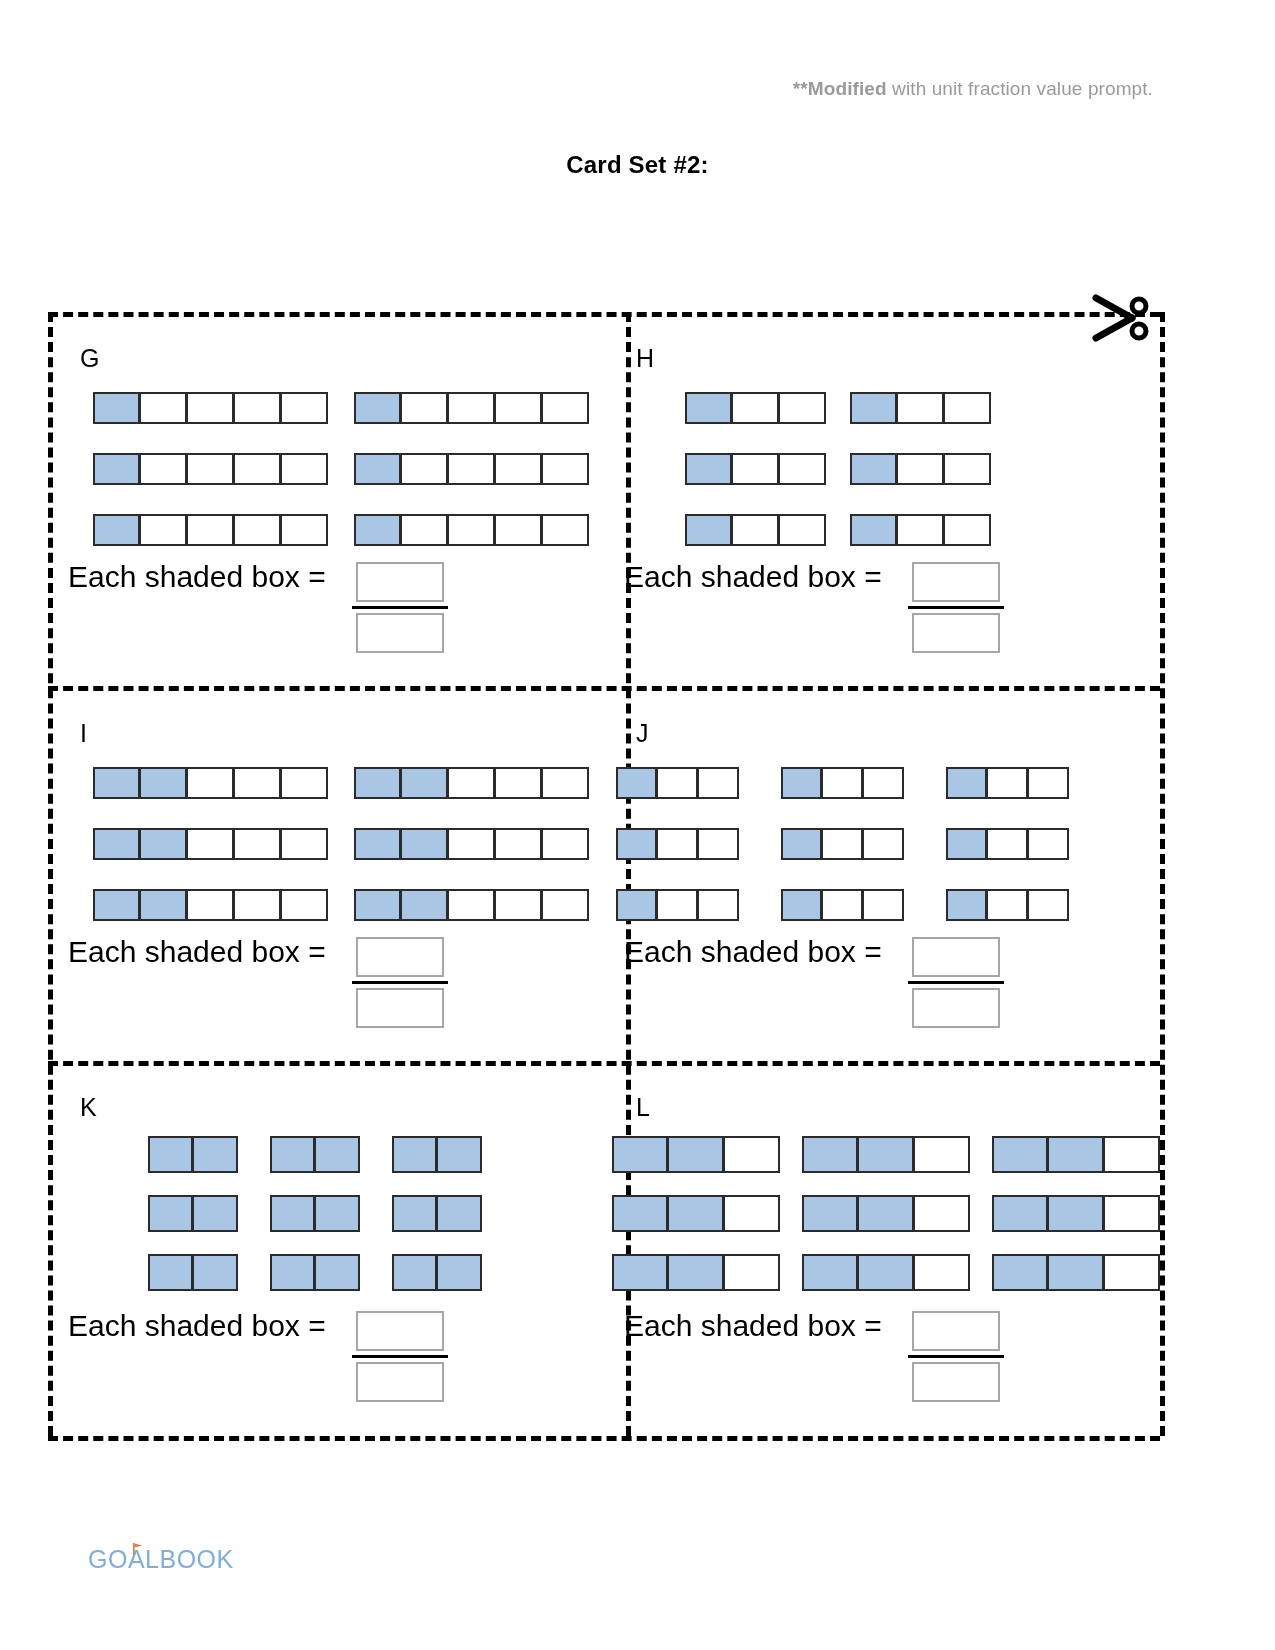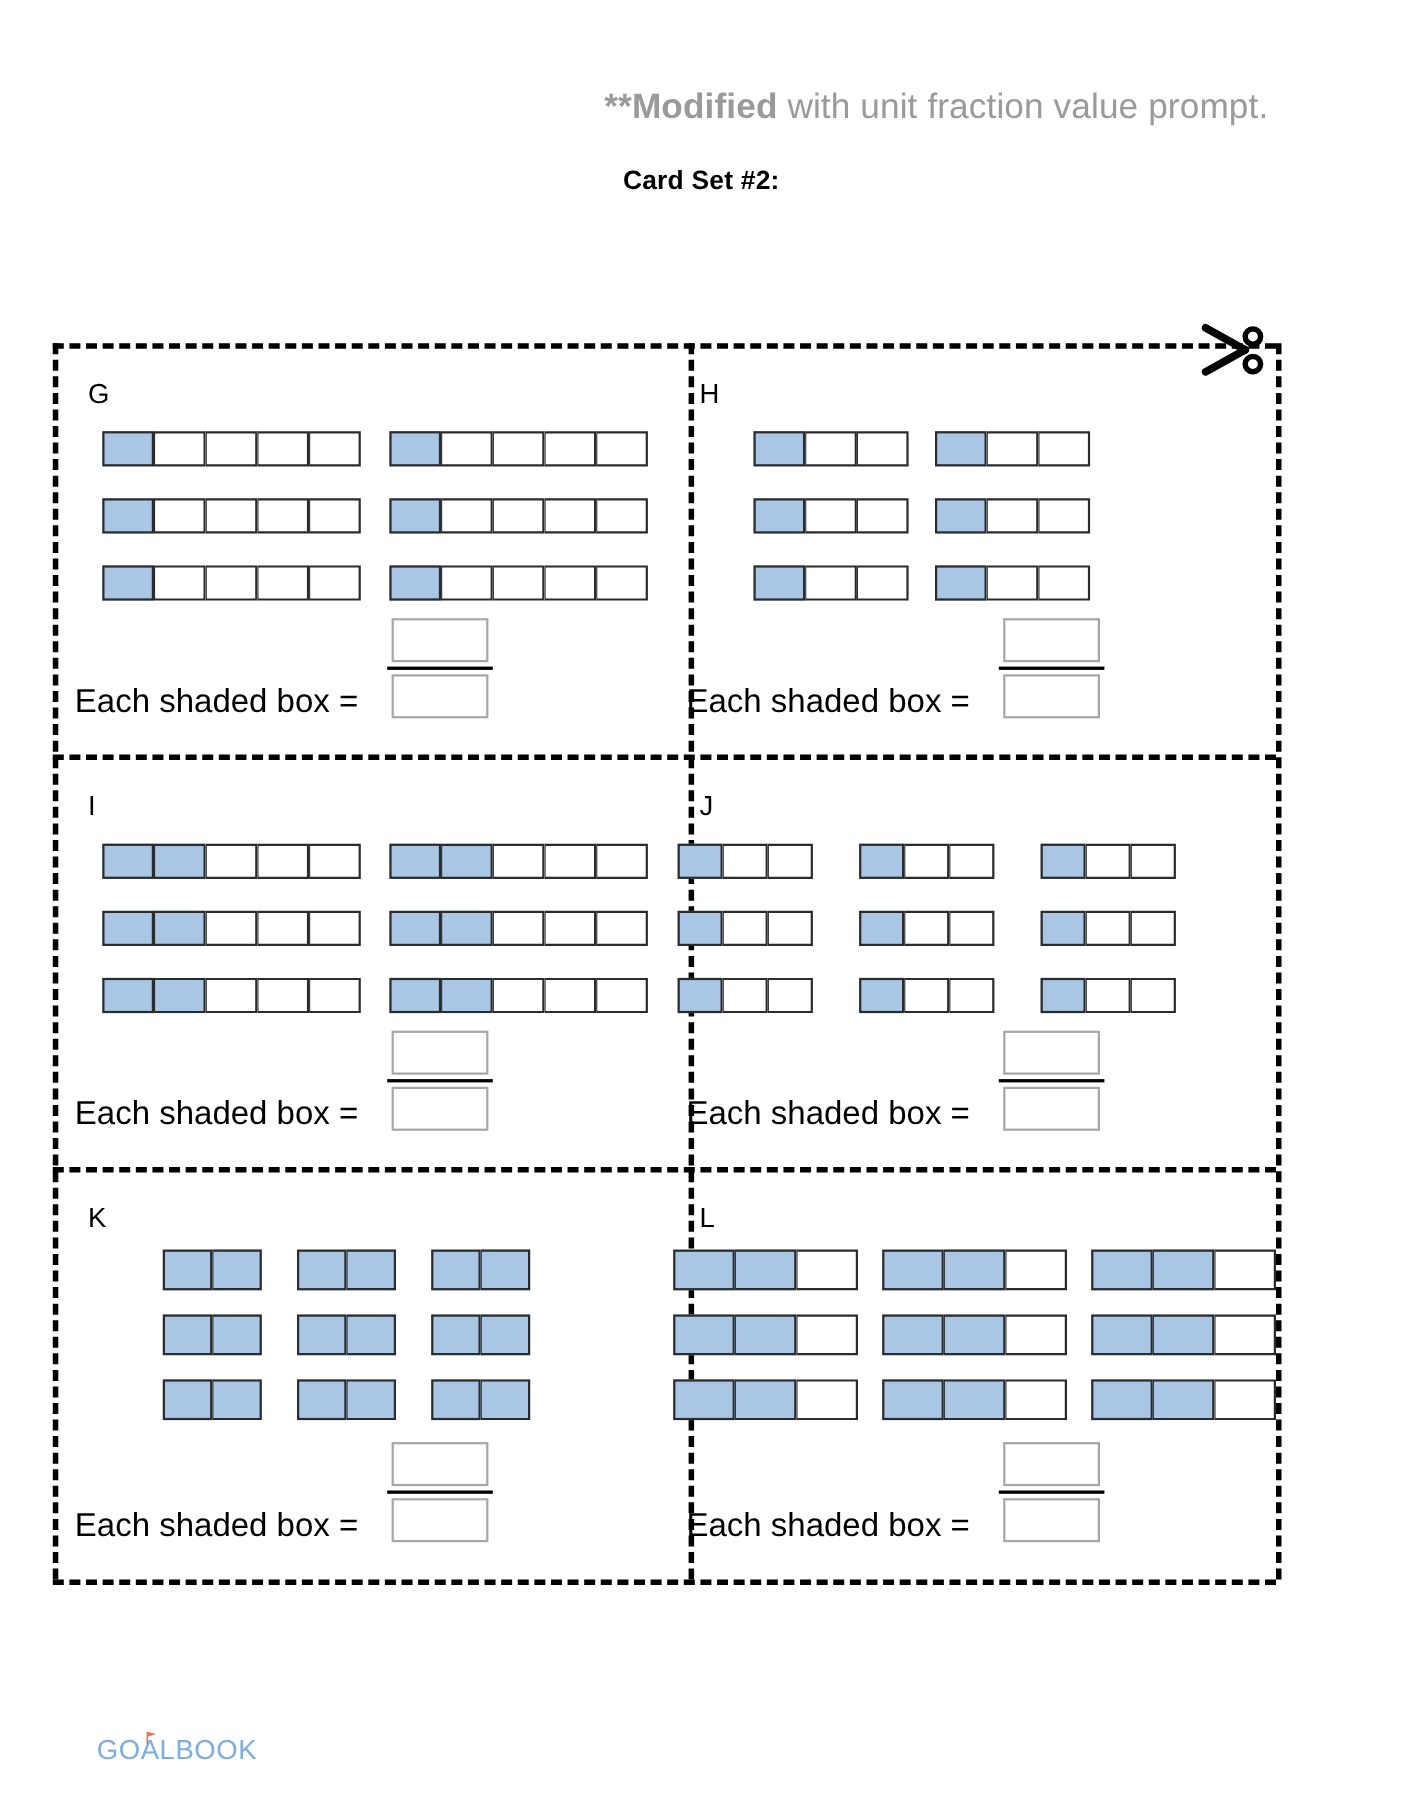--- a/index.html
+++ b/index.html
@@ -15,21 +15,21 @@
     color: #000000;
     position: relative;
     overflow: hidden;
   }
 
   
   .modified-note {
     position: absolute;
     top: 78px;
     right: 122px;
-    font-size: 32px;
+    font-size: 19px;
     color: #9a9a9a;
     letter-spacing: 0.1px;
     white-space: nowrap;
   }
   .modified-note .bold {
     font-weight: bold;
   }
   .title-block {
     position: absolute;
     top: 152px;
@@ -120,21 +120,21 @@
     border-left-width: 1px;
   }
   .cell.shaded {
     background: #a9c6e4;
   }
 
   
   .prompt {
     position: absolute;
     display: flex;
-    align-items: flex-end;
+    align-items: flex-start;
   }
   .prompt-label {
     font-size: 30px;
     white-space: nowrap;
     line-height: 1;
   }
   .fraction {
     display: flex;
     flex-direction: column;
     align-items: center;
@@ -173,21 +173,20 @@
   }
   .logo {
     position: absolute;
     left: 88px;
     top: 0px;
     font-size: 25px;
     letter-spacing: 0.5px;
     color: #7eaede;
     font-family: "Liberation Sans", sans-serif;
     white-space: nowrap;
-    margin-top: 32px;
   }
   .logo .flag-holder {
     position: relative;
     display: inline-block;
   }
   .logo .flag {
     position: absolute;
     left: 5px;
     top: -13px;
     width: 11px;

